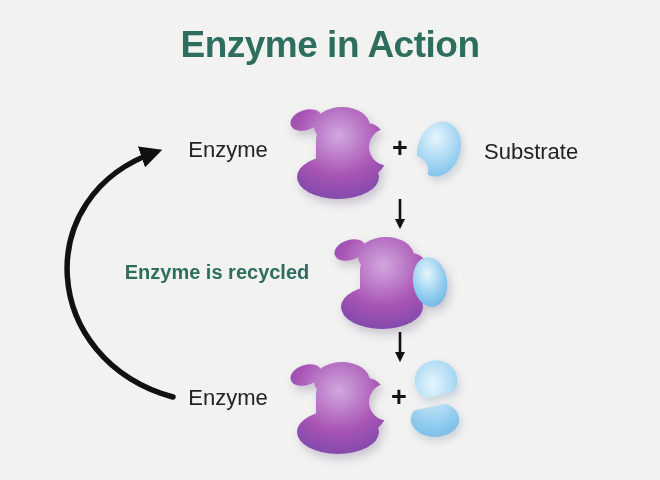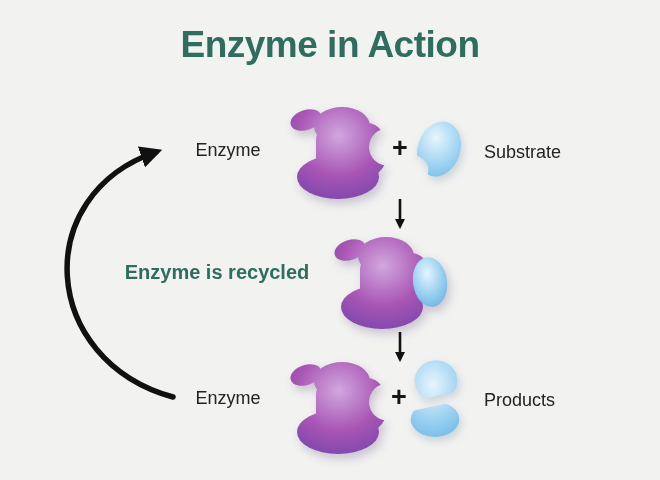--- a/index.html
+++ b/index.html
@@ -18,21 +18,21 @@
     position:absolute;
     left:0;top:24px;width:100%;
     text-align:center;
     font-size:37px;
     font-weight:800;
     letter-spacing:-0.5px;
     color:var(--c-title_text,#2e6e5e);
   }
   .label{
     position:absolute;
-    font-size:18px;
+    font-size:22px;
     color:var(--c-label_text,#222);
     white-space:nowrap;
   }
   .label.centered{transform:translate(-50%,-50%);}
   .label.left-anchor{transform:translate(0,-50%);}
   .label.bold-green{
     font-weight:700;
     font-size:20px;
     color:var(--c-title_text,#2e6e5e);
   }
@@ -138,15 +138,14 @@
     <use href="#enzyme-def"></use>
   </svg>
 
   <div class="plus" style="left:399px;top:397px;">+</div>
 
   <svg class="blob blue" style="left:403px;top:357px;" width="66" height="86" viewBox="0 0 68 88">
     <rect width="68" height="88" fill="url(#bgrad)" mask="url(#p1m)"></rect>
     <rect width="68" height="88" fill="url(#bgrad)" mask="url(#p2m)"></rect>
   </svg>
 
-  <div class="label left-anchor" style="left:484px;top:400px;">Products</div>
 
 </div>
 
 </body></html>

